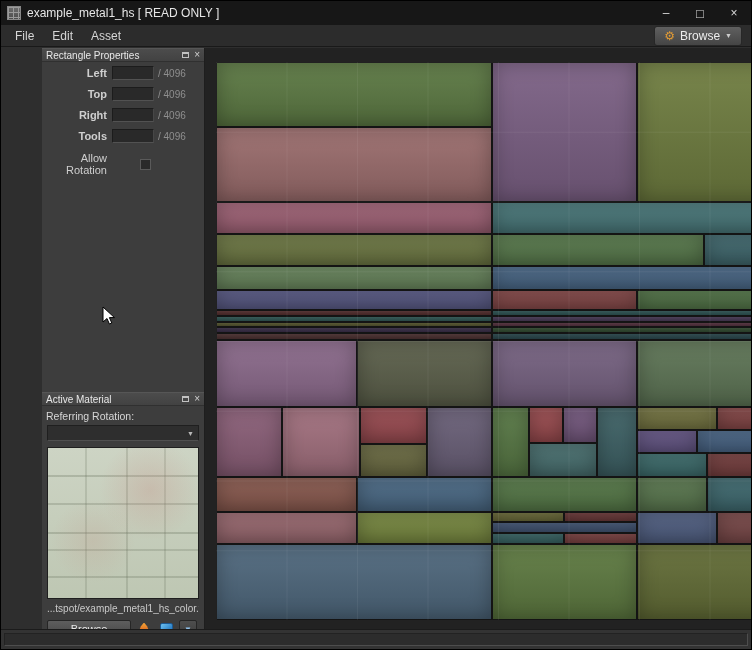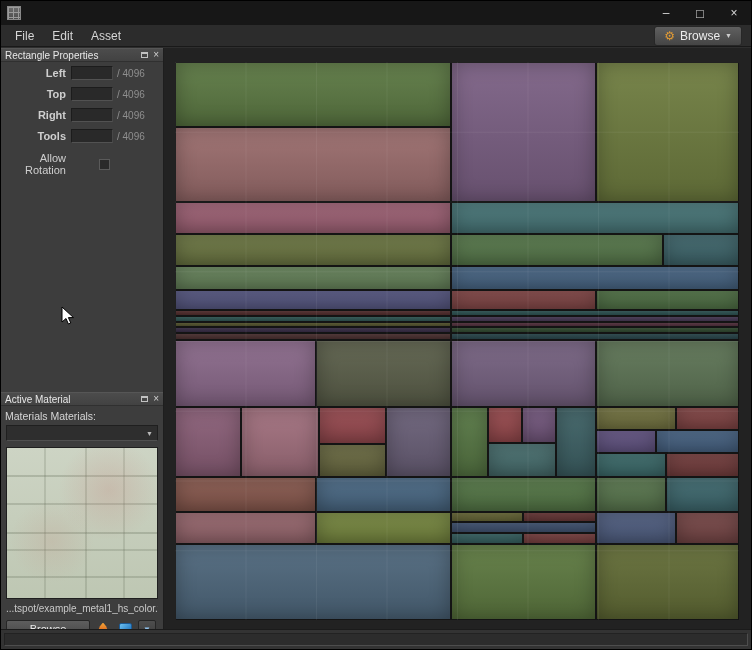--- a/index.html
+++ b/index.html
@@ -40,21 +40,21 @@
   .menu-item { padding:10px 9px; }
   .tools-btn {
     margin-left:auto; margin-right:4px; display:flex; align-items:center; gap:5px;
     background:linear-gradient(#606060,#454545); border:1px solid #272727;
     border-radius:3px; padding:2px 9px; color:#ececec; font-size:12px;
   }
   .gear { color:#e09a35; font-size:12px; line-height:1; }
   .caret { font-size:7px; color:#cccccc; }
 
   
-  .content { position:absolute; top:47px; bottom:20px; left:0; right:0; display:flex; }
+  .content { position:absolute; top:47px; bottom:20px; left:0; right:0; display:flex;padding-left:41px; }
 
   .sidebar {
     width:163px; background:#3d3d3d; border-right:1px solid #1e1e1e;
     position:relative; color:#d4d4d4; font-size:11px;
   }
   .panel-header {
     height:14px; background:linear-gradient(#4c4c4c,#424242);
     border-top:1px solid #565656; border-bottom:1px solid #303030;
     display:flex; align-items:center; padding:0 4px; font-size:10px; color:#e8e8e8;
   }
@@ -156,20 +156,21 @@
 
   .mouse-cursor { position:absolute; left:60px; top:258px; z-index:60; pointer-events:none; }
 </style>
 </head>
 <body>
 
 <div class="window">
 
   <div class="titlebar">
     <span class="app-icon"></span>
+    <span>example_metal1_hs [ READ ONLY ]</span>
     <div class="win-buttons">
       <div class="win-btn">–</div>
       <div class="win-btn max">□</div>
       <div class="win-btn">×</div>
     </div>
   </div>
 
   <div class="menubar">
     <span class="menu-item">File</span>
     <span class="menu-item">Edit</span>
@@ -221,21 +222,21 @@
 
       <div class="active-material">
         <div class="panel-header">
           <span>Active Material</span>
           <span class="hdr-icons">
             <span class="float-glyph"></span>
             <span class="close-glyph">×</span>
           </span>
         </div>
 
-        <div class="referring-label">Materials Materials:</div>
+        <div class="referring-label">Referring Rotation:</div>
 
         <div class="combo">
           <span></span>
           <span class="caret">▼</span>
         </div>
 
         <div class="tex-preview"></div>
 
         <div class="mat-path">...tspot/example_metal1_hs_color.vmat</div>
 

